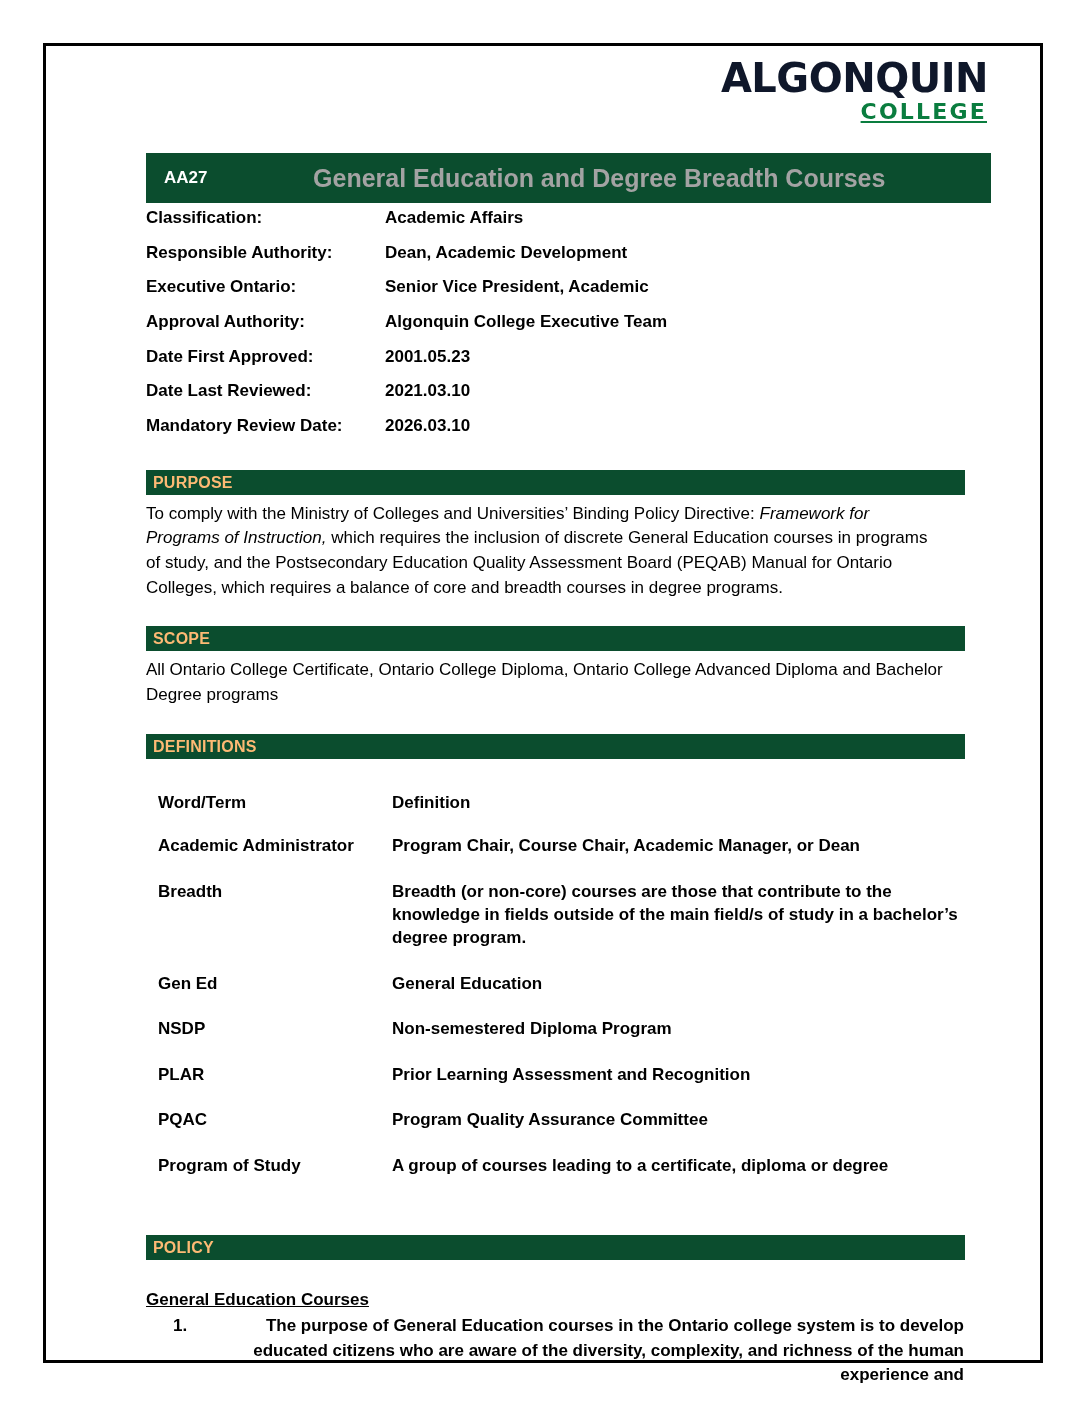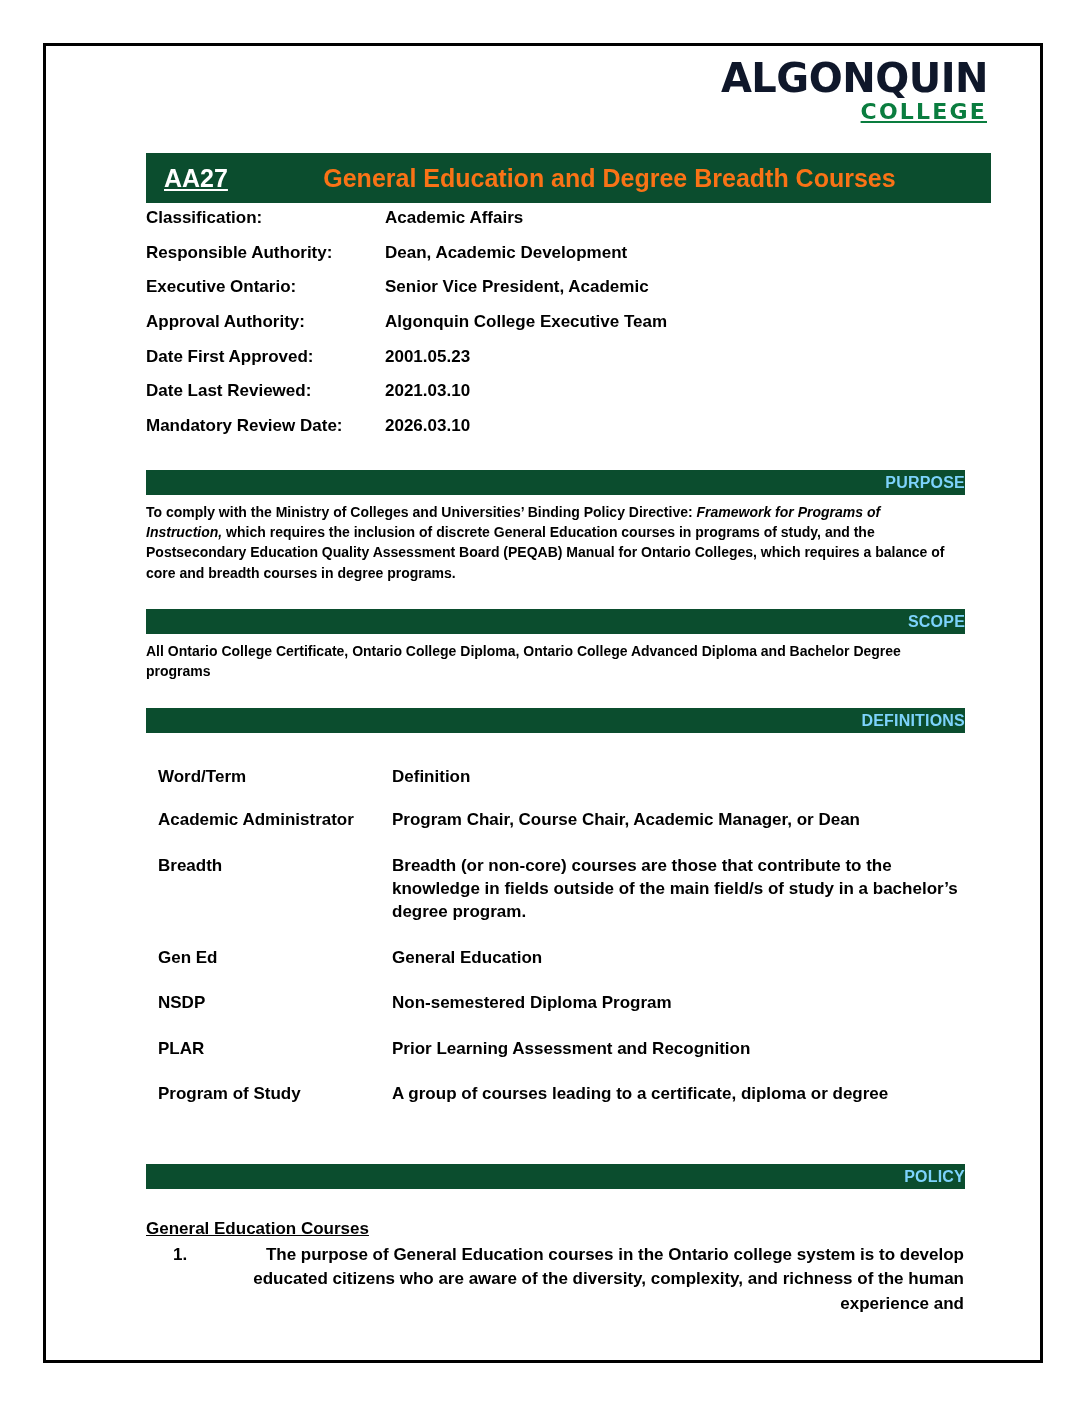--- a/index.html
+++ b/index.html
@@ -72,26 +72,25 @@
     height: 50px;
     background: #0b4d2e;
     display: flex;
     align-items: center;
     box-sizing: border-box;
     padding: 0 18px;
   }
   .title-code {
     color: #ffffff;
     font-weight: 700;
-    font-size: 25px;
+    font-size: 17px;
     flex: 0 0 auto;
-    text-decoration: underline;
   }
   .title-text {
-    color: #f97316;
+    color: #a3a3a3;
     font-weight: 700;
     font-size: 25px;
     flex: 1 1 auto;
     text-align: center;
     padding-left: 18px;
   }
 
   
   .content {
     position: absolute;
@@ -111,35 +110,34 @@
     padding: 0 0 16px 0;
     vertical-align: top;
     line-height: 1.1;
   }
   .meta-label { width: 239px; }
   .meta-value { width: auto; }
 
   
   .section-bar {
     background: #0b4d2e;
-    color: #7dd3fc;
+    color: #fdba74;
     font-size: 16px;
     font-weight: 700;
     height: 25px;
     line-height: 25px;
     padding-left: 7px;
     width: 819px;
     box-sizing: border-box;
     letter-spacing: 0.2px;
-    text-align: right;
   }
 
   .section-body {
-    font-size: 14px;
-    font-weight: 700;
+    font-size: 17px;
+    font-weight: 400;
     line-height: 1.45;
     padding-top: 7px;
     width: 800px;
   }
   .section-body em { font-style: italic; }
 
   .gap-sm { height: 18px; }
   .gap-md { height: 26px; }
   .gap-lg { height: 36px; }
 
@@ -272,20 +270,24 @@
           </tr>
           <tr>
             <td class="col-term">NSDP</td>
             <td class="col-def">Non-semestered Diploma Program</td>
           </tr>
           <tr>
             <td class="col-term">PLAR</td>
             <td class="col-def">Prior Learning Assessment and Recognition</td>
           </tr>
           <tr>
+            <td class="col-term">PQAC</td>
+            <td class="col-def">Program Quality Assurance Committee</td>
+          </tr>
+          <tr>
             <td class="col-term">Program of Study</td>
             <td class="col-def">A group of courses leading to a certificate, diploma or degree</td>
           </tr>
         </tbody>
       </table>
 
       <div class="gap-lg"></div>
 
       <div class="section-bar">POLICY</div>
       <div><span class="policy-subhead">General Education Courses</span></div>

